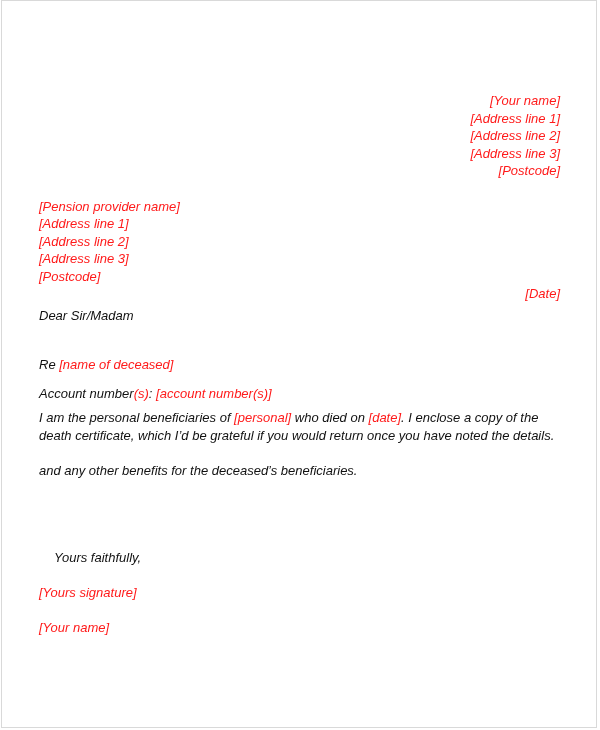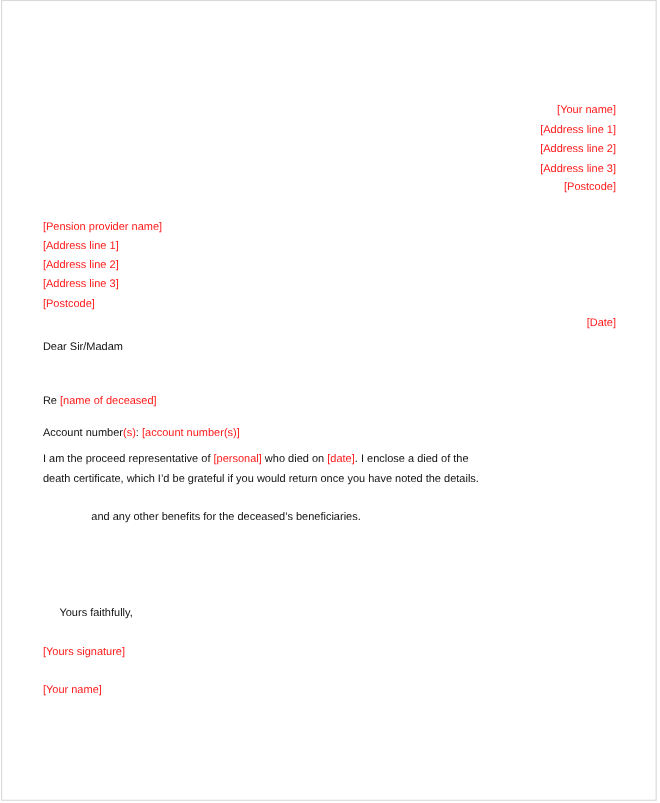--- a/index.html
+++ b/index.html
@@ -3,21 +3,21 @@
 <meta charset="utf-8">
 <style>
   html, body { margin: 0; padding: 0; background: #ffffff; }
   body { width: 600px; height: 730px; position: relative; overflow: hidden; }
   .page {
     position: absolute; left: 1px; top: 0; width: 596px; height: 728px;
     border: 1px solid #d9d9d9; background: #ffffff; box-sizing: border-box;
   }
   .txt {
     font-family: "Liberation Sans", sans-serif;
-    font-size: 10px; color: #111111; line-height: 17.5px;
+    font-size: 13px; color: #111111; line-height: 17.5px; font-style: italic;
   }
   .red { color: #ff1a1a; }
   .abs { position: absolute; white-space: nowrap; }
   .right { right: 36px; text-align: right; }
   .left { left: 37px; }
   .para { position: absolute; left: 37px; width: 520px; }
 </style>
 </head>
 <body>
 
@@ -43,26 +43,26 @@
 
   <div class="txt abs left" style="top:306px;">Dear Sir/Madam</div>
 
   <div class="txt abs left" style="top:355px;">
     <span>Re</span>
     <span class="red">[name of deceased]</span>
   </div>
   <div class="txt abs left" style="top:384px;"><span>Account number</span><span class="red">(s)</span><span>:</span> <span class="red">[account number(s)]</span></div>
 
   <div class="txt para" style="top:408px;">
-    <div style="white-space:nowrap;"><span>I am the proceed representative of </span><span class="red">[personal]</span><span> who died on </span><span class="red">[date]</span><span>. I enclose a died of the</span></div>
+    <div style="white-space:nowrap;"><span>I am the personal beneficiaries of </span><span class="red">[personal]</span><span> who died on </span><span class="red">[date]</span><span>. I enclose a copy of the</span></div>
     <div style="white-space:nowrap;">death certificate, which I’d be grateful if you would return once you have noted the details.</div>
   </div>
 
   <div class="txt para" style="top:461px;">
-    <div style="white-space:nowrap;margin-left:44px;">and any other benefits for the deceased’s beneficiaries.</div>
+    <div style="white-space:nowrap;">and any other benefits for the deceased’s beneficiaries.</div>
   </div>
 
 
   <div class="txt abs left" style="top:548px;margin-left:15px;">Yours faithfully,</div>
   <div class="txt red abs left" style="top:583px;">[Yours signature]</div>
   <div class="txt red abs left" style="top:618px;">[Your name]</div>
 
 </div>
 
 </body></html>

